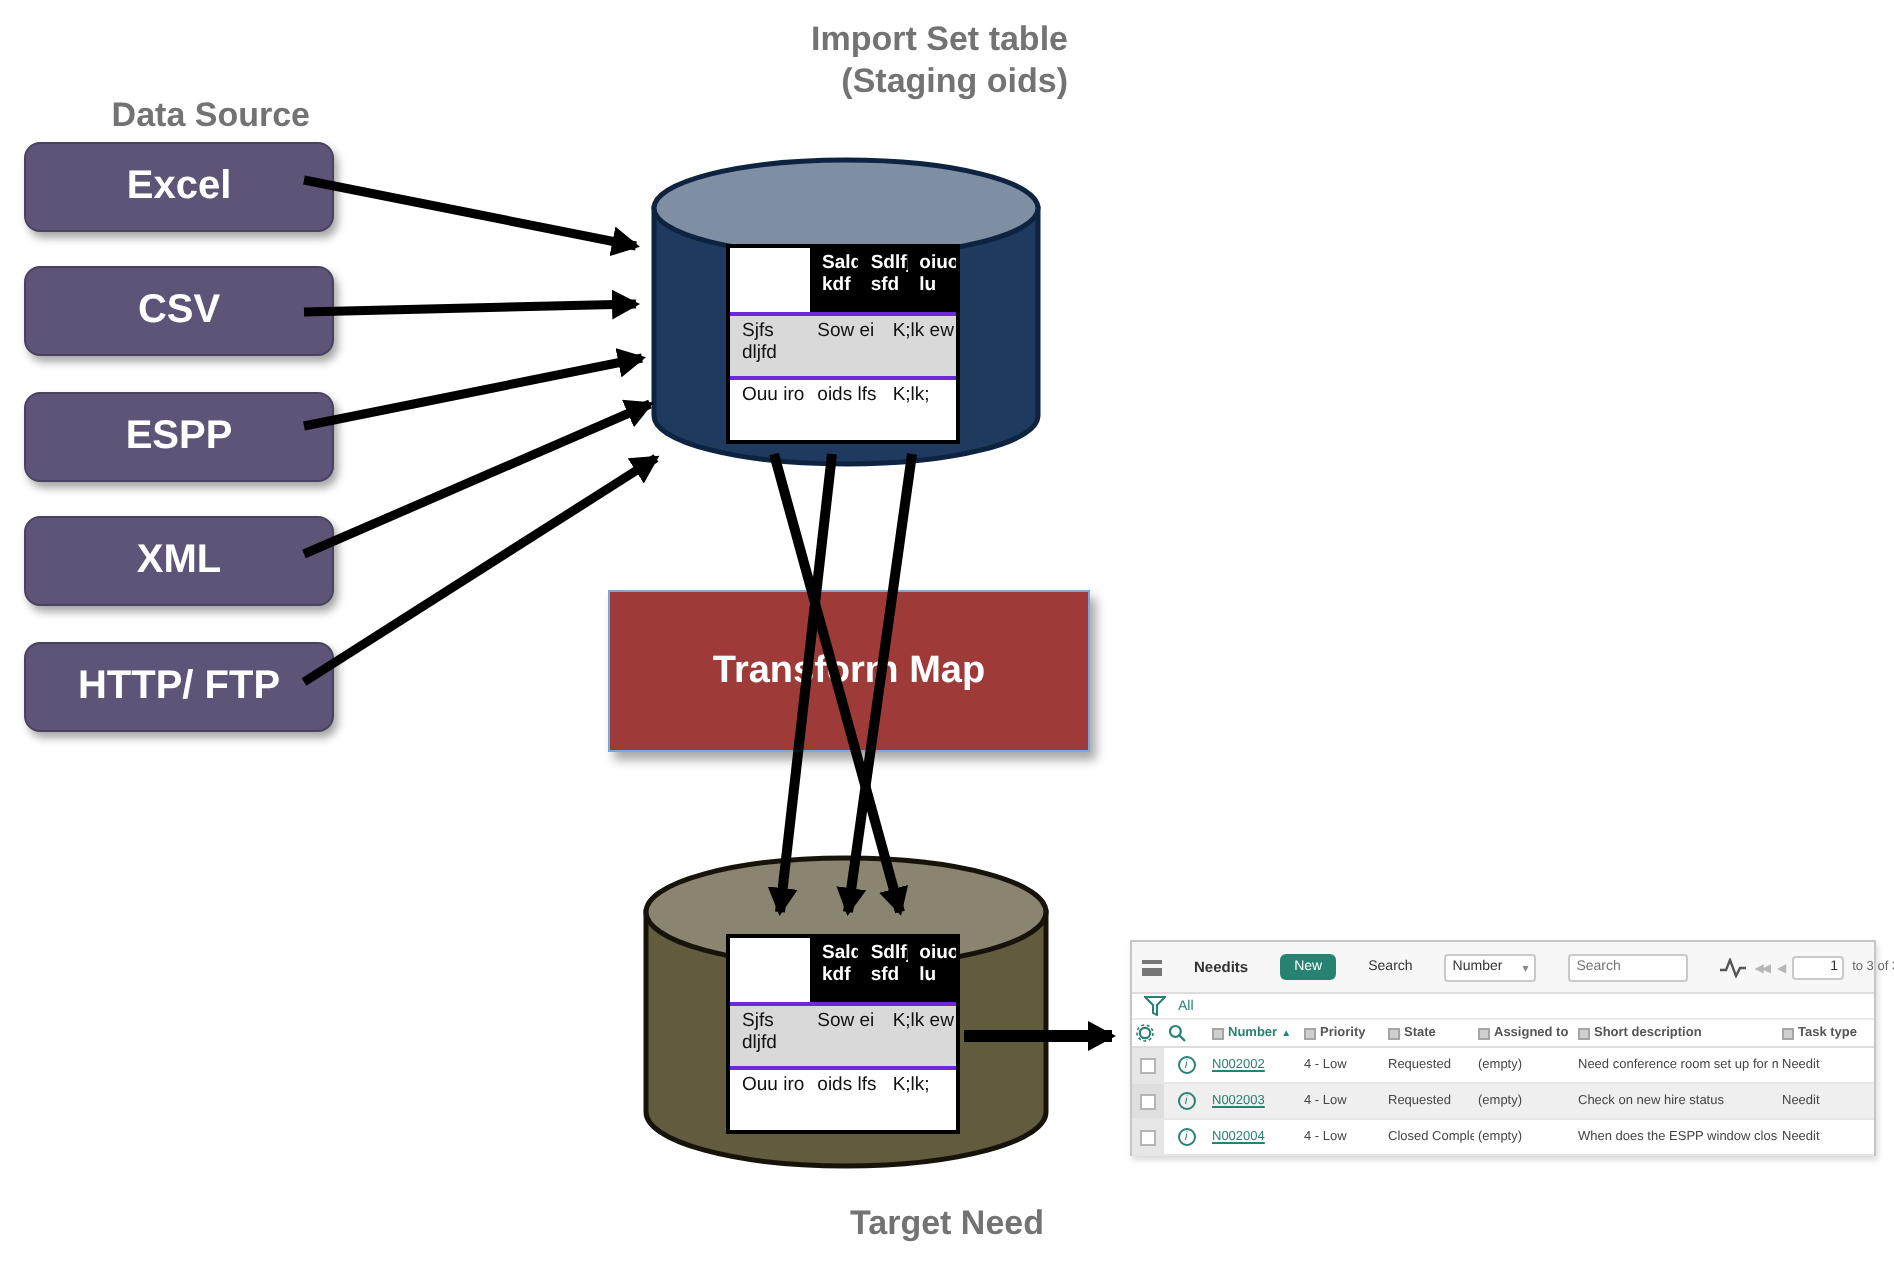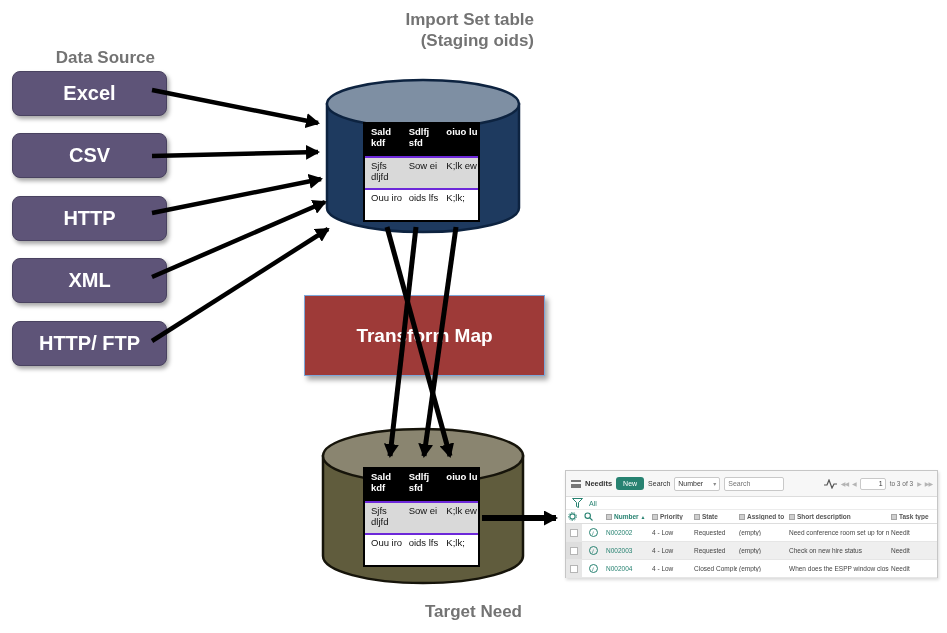--- a/index.html
+++ b/index.html
@@ -20,39 +20,39 @@
     color:#fff; font-weight:bold; font-size:20px;
     display:flex; align-items:center; justify-content:center;
     box-shadow:2px 3px 4px rgba(0,0,0,0.35); z-index:2; }
   #src-0 { top:71px; }  #src-1 { top:133px; } #src-2 { top:196px; }
   #src-3 { top:258px; } #src-4 { top:321px; }
 
   
   .db-table { position:absolute; width:117px; border:2px solid #000; background:#fff; z-index:2;
     font-size:9.5px; line-height:1.12; color:#111; }
   .db-table .hdr { display:grid; grid-template-columns:1fr 1fr 1fr; background:#000; color:#fff;
-    font-weight:bold; height:32px; }
+    font-weight:bold; height:32px;margin-left:40px; }
   .db-table .drow { display:grid; grid-template-columns:1fr 1fr 1fr; height:32px; border-top:2px solid #6d28d9; }
   .db-table .cell { padding:3px 0 0 6px; overflow:hidden; }
   .db-table .shade { background:#d9d9d9; }
   #staging-table { left:363px; top:122px; }
   #target-table  { left:363px; top:467px; }
 
   
   #transform-map { position:absolute; left:304px; top:295px; width:241px; height:81px;
     background:#9e3a38; border:1px solid #7da7d9; color:#fff; font-weight:bold; font-size:19px;
     display:flex; align-items:center; justify-content:center;
     box-shadow:3px 4px 5px rgba(0,0,0,0.35); z-index:2; }
 
   
   #sn-panel { position:absolute; left:565px; top:470px; width:373px; height:108px;
     background:#fff; border:1px solid #c6c6c6; z-index:2; font-size:7px; color:#444;
     box-shadow:1px 2px 3px rgba(0,0,0,0.15); }
   .sn-header { height:26px; background:#f7f7f7; border-bottom:1px solid #ddd;
-    display:flex; align-items:center; padding:0 5px; gap:4px; }
+    display:flex; align-items:center; padding:0 5px; gap:16px; }
   .hamb { width:10px; height:8px; border-top:2px solid #777; border-bottom:2px solid #777; position:relative; flex:0 0 auto; }
   .hamb::after { content:""; position:absolute; left:0; right:0; top:2px; border-top:2px solid #777; }
   .sn-title { font-weight:bold; color:#333; font-size:7.5px; }
   .sn-new { background:#278271; color:#fff; border:none; border-radius:3px;
     font-size:7px; padding:3px 7px; font-family:inherit; }
   .sn-search-lbl { color:#333; font-size:7px; }
   .sn-select { border:1px solid #c9c9c9; border-radius:2px; background:#fff; height:14px;
     display:flex; align-items:center; gap:10px; padding:0 3px; font-size:7px; color:#333; }
   .sn-select .caret { color:#888; font-size:6px; }
   .sn-input { border:1px solid #c9c9c9; border-radius:2px; height:14px; width:60px;
@@ -104,21 +104,21 @@
 
   <div class="h-label" id="lbl-datasource">Data Source</div>
   <div class="h-label" id="lbl-importset">
     <div>Import Set table</div>
     <div>(Staging oids)</div>
   </div>
   <div class="h-label" id="lbl-target">Target Need</div>
 
   <div class="src-box" id="src-0">Excel</div>
   <div class="src-box" id="src-1">CSV</div>
-  <div class="src-box" id="src-2">HTTP</div>
+  <div class="src-box" id="src-2">ESPP</div>
   <div class="src-box" id="src-3">XML</div>
   <div class="src-box" id="src-4">HTTP/ FTP</div>
 
   <div class="db-table" id="staging-table">
     <div class="hdr">
       <div class="cell">Sald kdf</div>
       <div class="cell">Sdlfj sfd</div>
       <div class="cell">oiuo lu</div>
     </div>
     <div class="drow shade">

